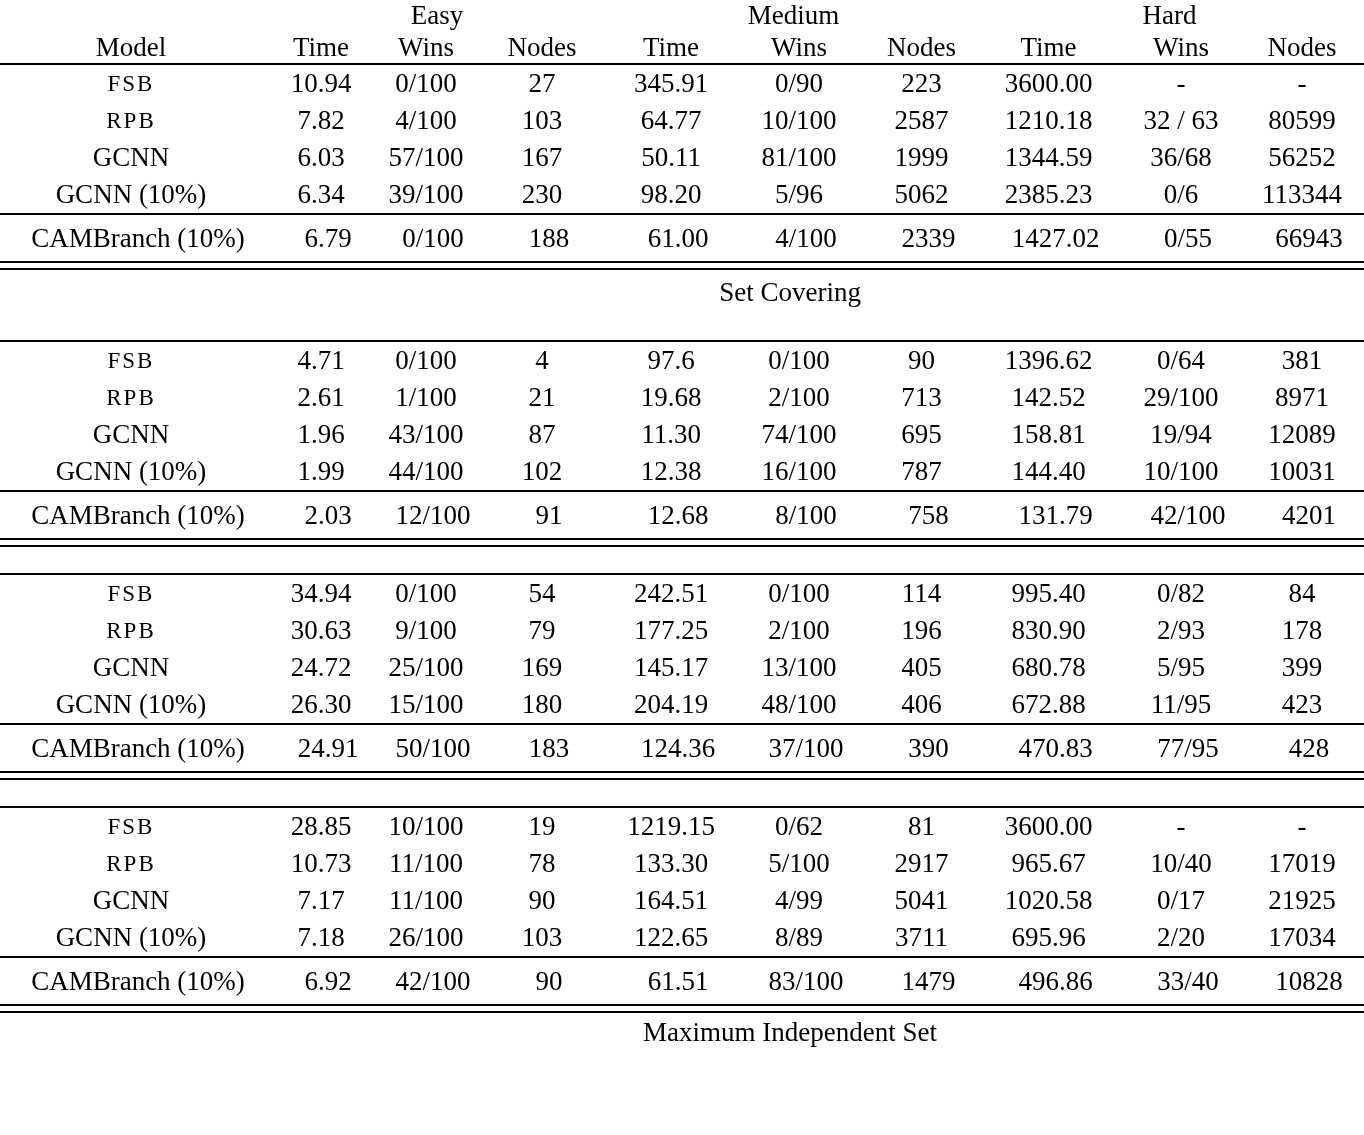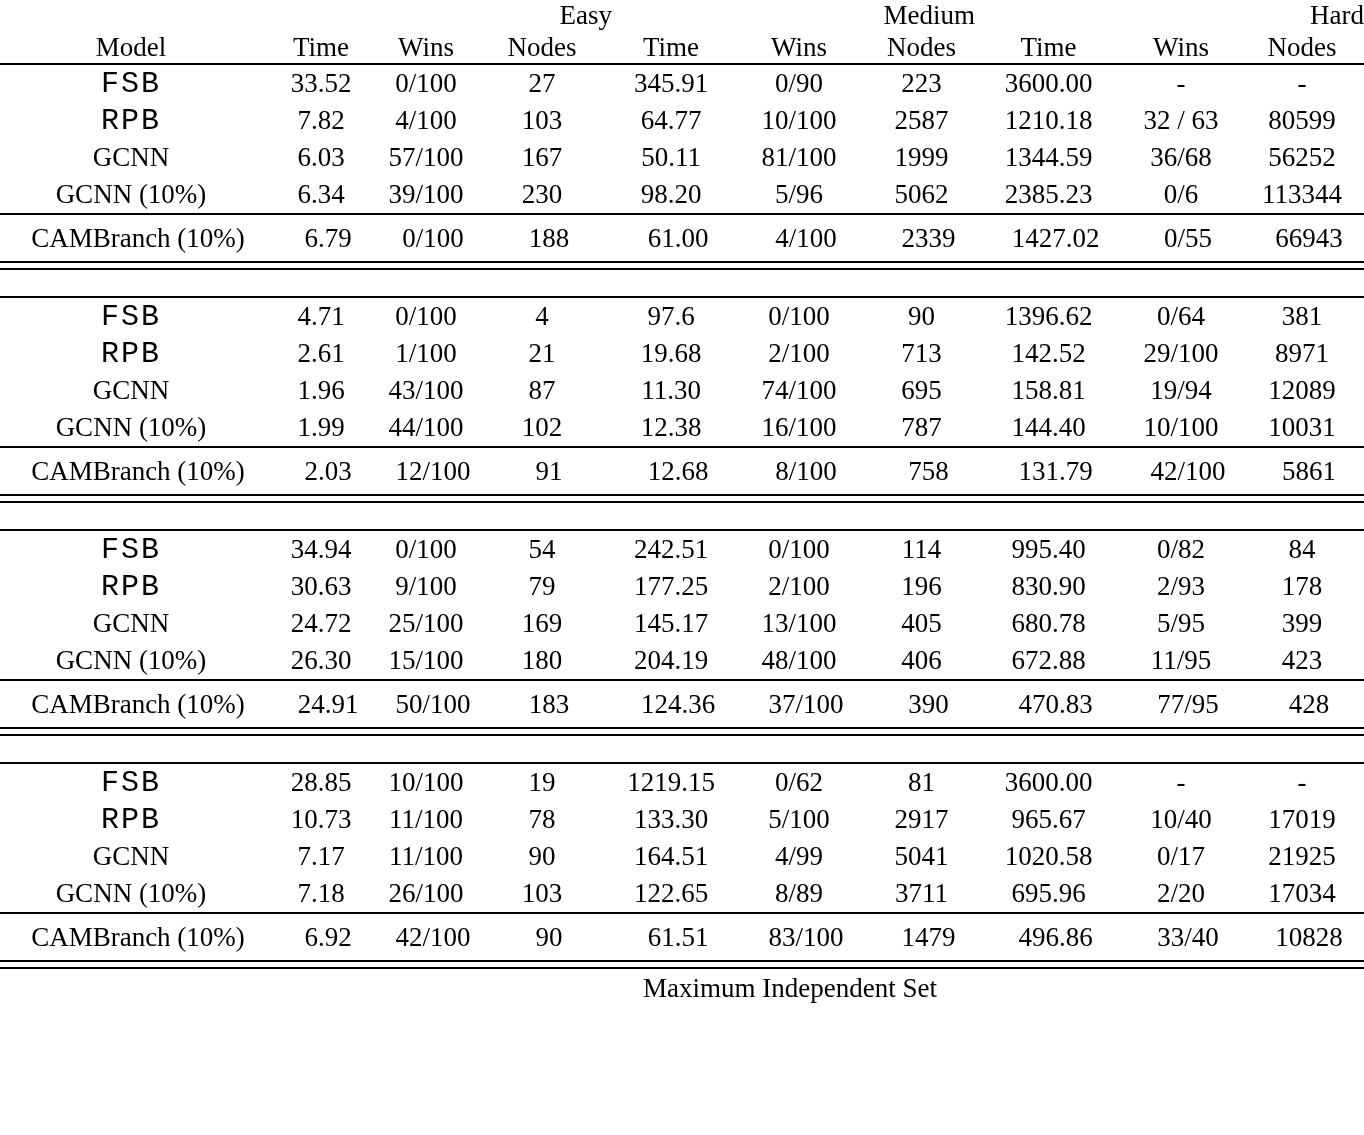--- a/index.html
+++ b/index.html
@@ -14,41 +14,41 @@
   }
   .results th, .results td {
     padding: 0;
     margin: 0;
     text-align: center;
     vertical-align: middle;
     font-weight: normal;
     overflow: visible;
     white-space: nowrap;
   }
-  thead tr.group-row th { height: 30px; text-align: right; }
+  thead tr.group-row th { height: 30px; }
   thead tr.cols-row th { height: 32px; border-bottom: 2px solid #000; }
   tr.data-row td { height: 37px; }
   tr.cam-row td { height: 46px; border-top: 2px solid #000; padding-left: 14px; }
   tr.double-rule td {
     height: 5px;
     border-top: 2px solid #000;
     border-bottom: 2px solid #000;
   }
   tr.label-row td { height: 44px; }
   tr.label-row.last td { height: 38px; }
   tr.spacer-row td { height: 26px; border-bottom: 2px solid #000; }
   .label-inner {
     display: block;
     text-align: center;
     position: relative;
     left: 108px;
   }
   .mono {
-    font-family: Liberation Mono, monospace;
-    font-size: 30px;
+    font-family: Liberation Serif, serif;
+    font-size: 23px;
     letter-spacing: 2px;
   }
   .bold { font-weight: bold; }
 </style>
 </head>
 <body>
 
 <table class="results">
   <colgroup>
     <col style="width:262px">
@@ -78,21 +78,21 @@
       <th>Wins</th>
       <th>Nodes</th>
       <th>Time</th>
       <th>Wins</th>
       <th>Nodes</th>
     </tr>
   </thead>
   <tbody id="table-body">
       <tr class="data-row">
         <td class="model-cell mono">FSB</td>
-        <td>33.52</td>
+        <td>10.94</td>
         <td>0/100</td>
         <td>27</td>
         <td>345.91</td>
         <td>0/90</td>
         <td>223</td>
         <td>3600.00</td>
         <td>-</td>
         <td>-</td>
       </tr>
       <tr class="data-row">
@@ -139,20 +139,25 @@
         <td>61.00</td>
         <td>4/100</td>
         <td>2339</td>
         <td>1427.02</td>
         <td>0/55</td>
         <td>66943</td>
       </tr>
       <tr class="double-rule">
         <td colspan="10"></td>
       </tr>
+      <tr class="label-row">
+        <td colspan="10">
+          <span class="label-inner">Set Covering</span>
+        </td>
+      </tr>
       <tr class="spacer-row">
         <td colspan="10"></td>
       </tr>
       <tr class="data-row">
         <td class="model-cell mono">FSB</td>
         <td>4.71</td>
         <td>0/100</td>
         <td>4</td>
         <td>97.6</td>
         <td>0/100</td>
@@ -200,21 +205,21 @@
       <tr class="cam-row">
         <td class="model-cell">CAMBranch (10%)</td>
         <td>2.03</td>
         <td>12/100</td>
         <td>91</td>
         <td>12.68</td>
         <td>8/100</td>
         <td>758</td>
         <td class="bold">131.79</td>
         <td class="bold">42/100</td>
-        <td class="bold">5861</td>
+        <td class="bold">4201</td>
       </tr>
       <tr class="double-rule">
         <td colspan="10"></td>
       </tr>
       <tr class="spacer-row">
         <td colspan="10"></td>
       </tr>
       <tr class="data-row">
         <td class="model-cell mono">FSB</td>
         <td>34.94</td>

